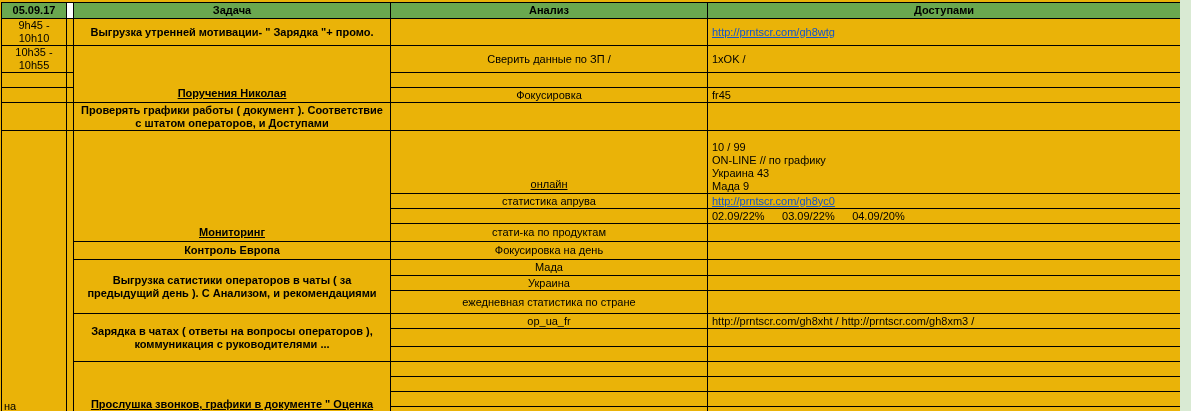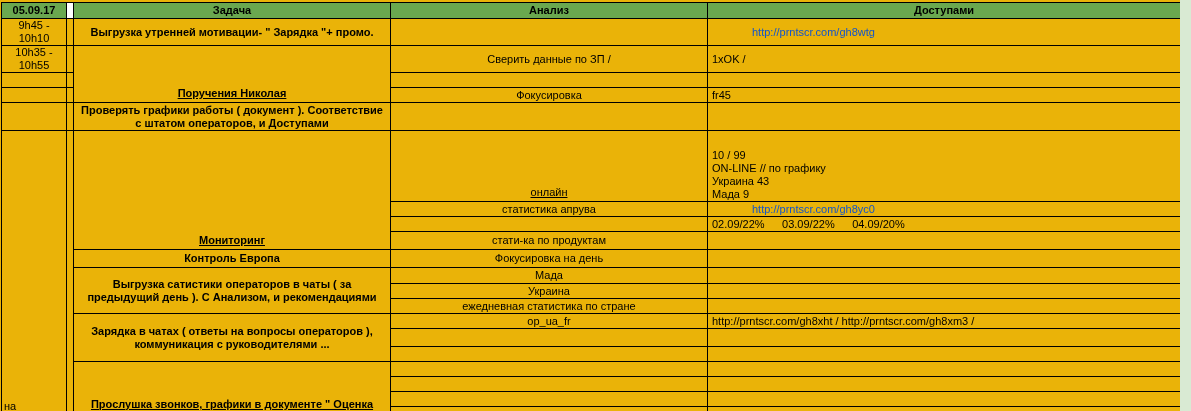--- a/index.html
+++ b/index.html
@@ -7,24 +7,24 @@
   .sheet{position:absolute;left:0;top:0;width:1191px;height:411px;background:#eab308;}
   table.grid{position:absolute;left:1px;top:2px;border-collapse:collapse;table-layout:fixed;
     width:1179px;font-size:11px;color:#000;}
   td{border:1px solid #000;padding:0 3px;vertical-align:middle;overflow:hidden;line-height:13px;}
   .hdr{background:#6aa84f;font-weight:bold;text-align:center;}
   .gap{background:#ffffff;}
   .c{text-align:center;}
   .l{text-align:left;}
   .b{font-weight:bold;}
   .bot{vertical-align:bottom;padding-bottom:2px;text-decoration:underline;}
-  .top{vertical-align:top;padding-top:18px;}
+  .top{vertical-align:top;padding-top:10px;}
   .pre{white-space:pre-line;}
   .res{padding-left:4px;}
-  a.link, .link{color:#1155cc;cursor:pointer;margin-left:40px;}
+  a.link, .link{color:#1155cc;text-decoration:underline;cursor:pointer;}
   .pct{display:inline-block;width:67px;text-align:left;}
   .nextcol{position:absolute;left:1180px;top:0;width:11px;height:411px;background:#d9ead3;}
 </style>
 </head>
 <body>
 
 <div class="sheet">
   <table class="grid">
     <colgroup>
       <col style="width:65px">
@@ -121,21 +121,21 @@
       <td class="b c" rowspan="3">Выгрузка сатистики операторов в чаты ( за предыдущий день ). С Анализом, и рекомендациями</td>
       <td class="c">Мада</td>
       <td></td>
     </tr>
 
     <tr style="height:15px">
       <td class="c">Украина</td>
       <td></td>
     </tr>
 
-    <tr style="height:15px">
+    <tr style="height:23px">
       <td class="c">ежедневная статистика по стране</td>
       <td></td>
     </tr>
 
     <tr style="height:15px">
       <td class="b c" rowspan="3">Зарядка в чатах ( ответы на вопросы операторов ), коммуникация с руководителями ...</td>
       <td class="c">op_ua_fr</td>
       <td class="res">http://prntscr.com/gh8xht / http://prntscr.com/gh8xm3 /</td>
     </tr>
 

